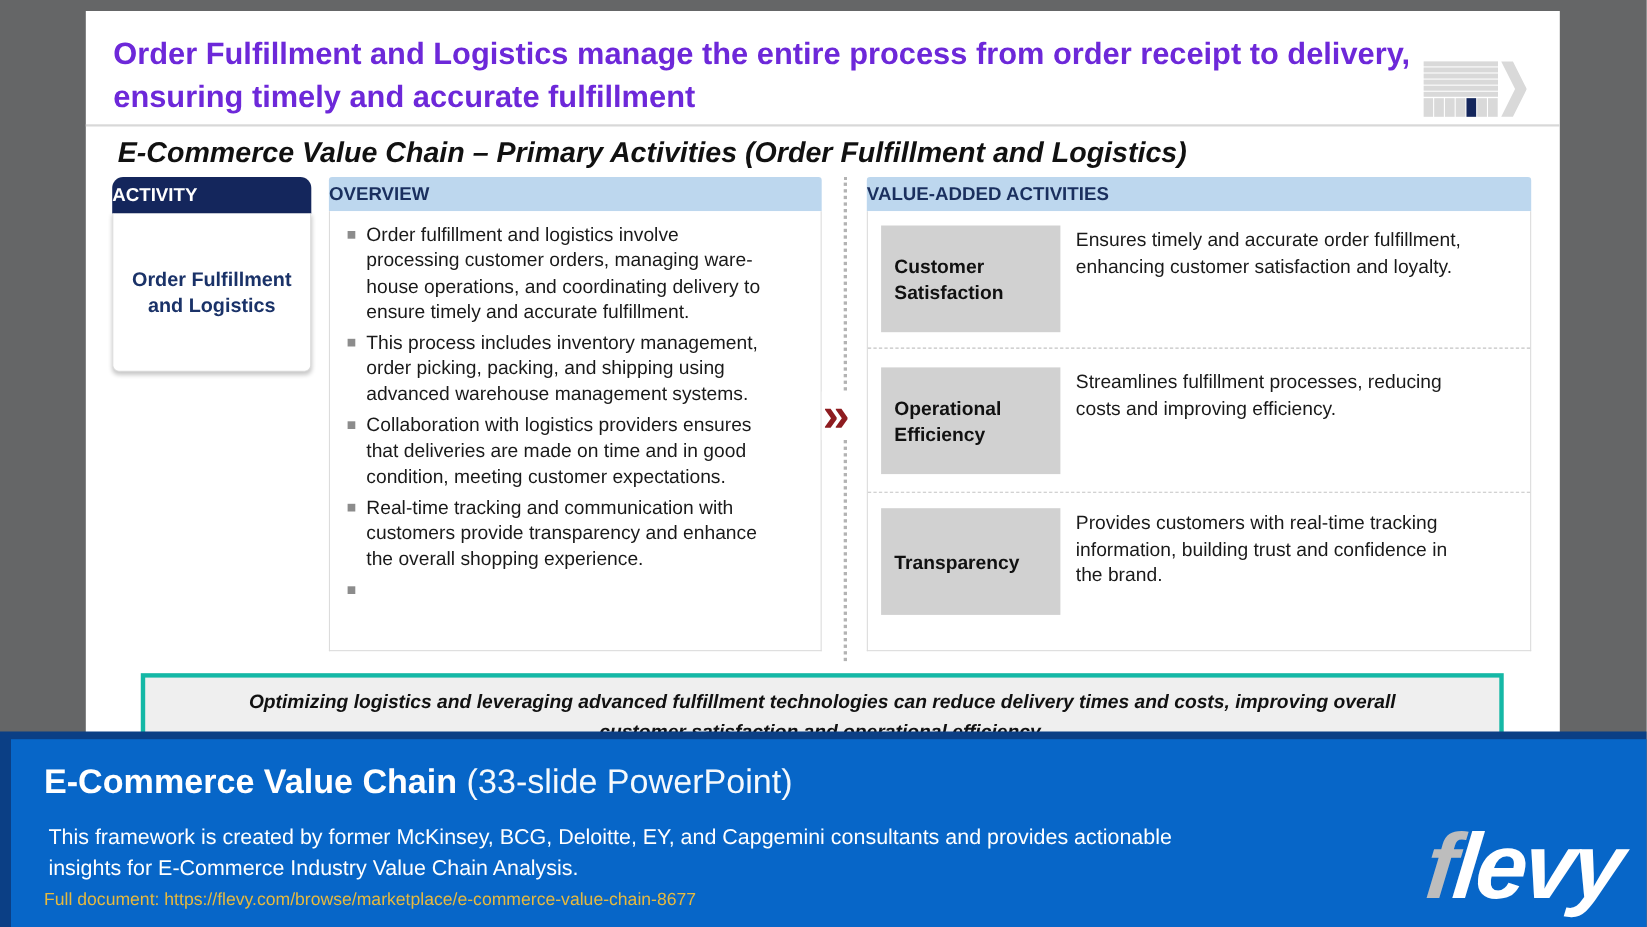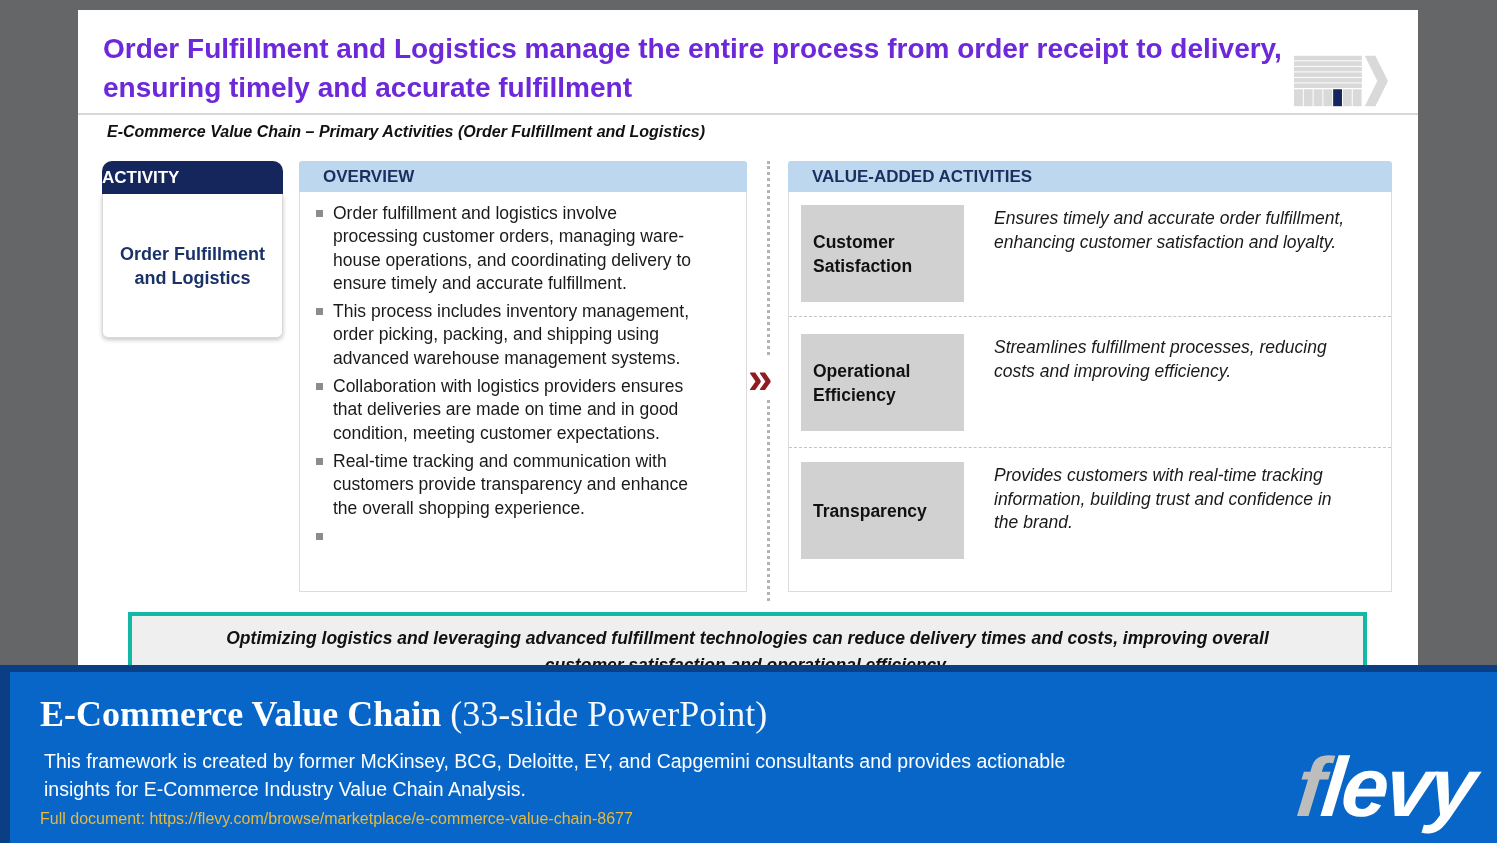--- a/index.html
+++ b/index.html
@@ -16,21 +16,21 @@
     font-size:28px; font-weight:bold; line-height:39px; color:#6d28d9;
     white-space:pre-line;
   }
 
   .vc-icon { position:absolute; left:1216px; top:45px; width:94px; height:52px; }
 
   .title-rule { position:absolute; left:0; top:103px; width:100%; border-top:2px solid #d8d8d8; }
 
   .slide-subtitle {
     position:absolute; left:29px; top:113px;
-    font-size:16px; font-weight:bold; font-style:italic; color:#111111;
+    font-size:26px; font-weight:bold; font-style:italic; color:#111111;
   }
 
   
   .col { position:absolute; top:151px; }
   .col-activity { left:24px;  width:181px; }
   .col-overview { left:221px; width:448px; }
   .col-vaa      { left:710px; width:604px; }
 
   .act-header {
     height:33px; background:#14265c; border-radius:10px 10px 0 0;
@@ -38,21 +38,21 @@
   }
   .act-card {
     height:144px; background:#ffffff; border:1px solid #dadada; border-top:none;
     border-radius:0 0 6px 6px; box-shadow:0 2px 4px rgba(0,0,0,.22);
     display:flex; align-items:center; justify-content:center; text-align:center;
     color:#1a3268; font-weight:bold; font-size:18px; line-height:24px; white-space:pre-line;
   }
 
   .sec-header {
     height:31px; background:#bdd7ee; border-radius:3px 3px 0 0;
-    color:#1a2f5e; font-weight:bold; font-size:17px; line-height:31px; padding-left:24px;
+    color:#1a2f5e; font-weight:bold; font-size:17px; line-height:31px; padding-left:0;
   }
   .sec-body { background:#ffffff; border:1px solid #dcdcdc; border-top:none; height:400px; }
 
   
   .ov-body { padding:10px 10px 0 14px; }
   .bullet { display:flex; margin-bottom:5px; }
   .bullet-marker { flex:0 0 7px; width:7px; height:7px; background:#8c8c8c; margin:8px 10px 0 2px; }
   .bullet-text { font-size:17.5px; line-height:23.3px; color:#1a1a1a; white-space:pre-line; }
 
   
@@ -65,34 +65,34 @@
   
   .vaa-row { display:flex; padding:13px 12px 14px 12px; }
   .vaa-row.r2 { padding-top:17px; padding-bottom:16px; }
   .vaa-row.r3 { padding-top:14px; }
   .vaa-row.sep { border-bottom:1px dashed #c4c4c4; }
   .vaa-label {
     flex:0 0 163px; min-height:97px; background:#d1d1d1; padding:8px 12px;
     display:flex; align-items:center; font-weight:bold; font-size:17.5px; line-height:24px;
     color:#111111; white-space:pre-line;
   }
-  .vaa-desc { margin-left:30px; padding-top:2px; font-size:17.5px; line-height:23.5px; color:#1a1a1a; white-space:pre-line;font-style:italic; }
+  .vaa-desc { margin-left:14px; padding-top:2px; font-size:17.5px; line-height:23.5px; color:#1a1a1a; white-space:pre-line; }
 
   
   .callout {
     position:absolute; left:50px; top:602px; width:1239px; height:82px;
     background:#efefef; border:4px solid #14b8a6; text-align:center; padding-top:9px;
     font-size:17.5px; font-weight:bold; font-style:italic; line-height:26.5px; color:#111111;
     white-space:pre-line;
   }
 
   
   .banner { position:absolute; left:0; top:665px; width:1497px; height:178px; background:#0b3f85; z-index:10; }
   .banner-inner { position:absolute; left:10px; top:7px; right:0; bottom:0; background:#0766c8; }
-  .banner-title { position:absolute; left:30px; top:21px; color:#ffffff; font-size:36px;font-family:Liberation Serif, serif; }
+  .banner-title { position:absolute; left:30px; top:21px; color:#ffffff; font-size:31px; }
   .banner-title .main { font-weight:bold; }
   .banner-title .suffix { font-weight:normal; opacity:.96; }
   .banner-desc {
     position:absolute; left:34px; top:76px; width:1060px;
     color:#ffffff; font-size:19.5px; line-height:27.5px; white-space:pre-line;
   }
   .banner-link { position:absolute; left:30px; top:138px; color:#e6b93f; font-size:16px; cursor:pointer; }
   .flevy-logo {
     position:absolute; right:24px; bottom:14px;
     font-size:84px; font-weight:bold; font-style:italic; letter-spacing:-3px; line-height:1;

